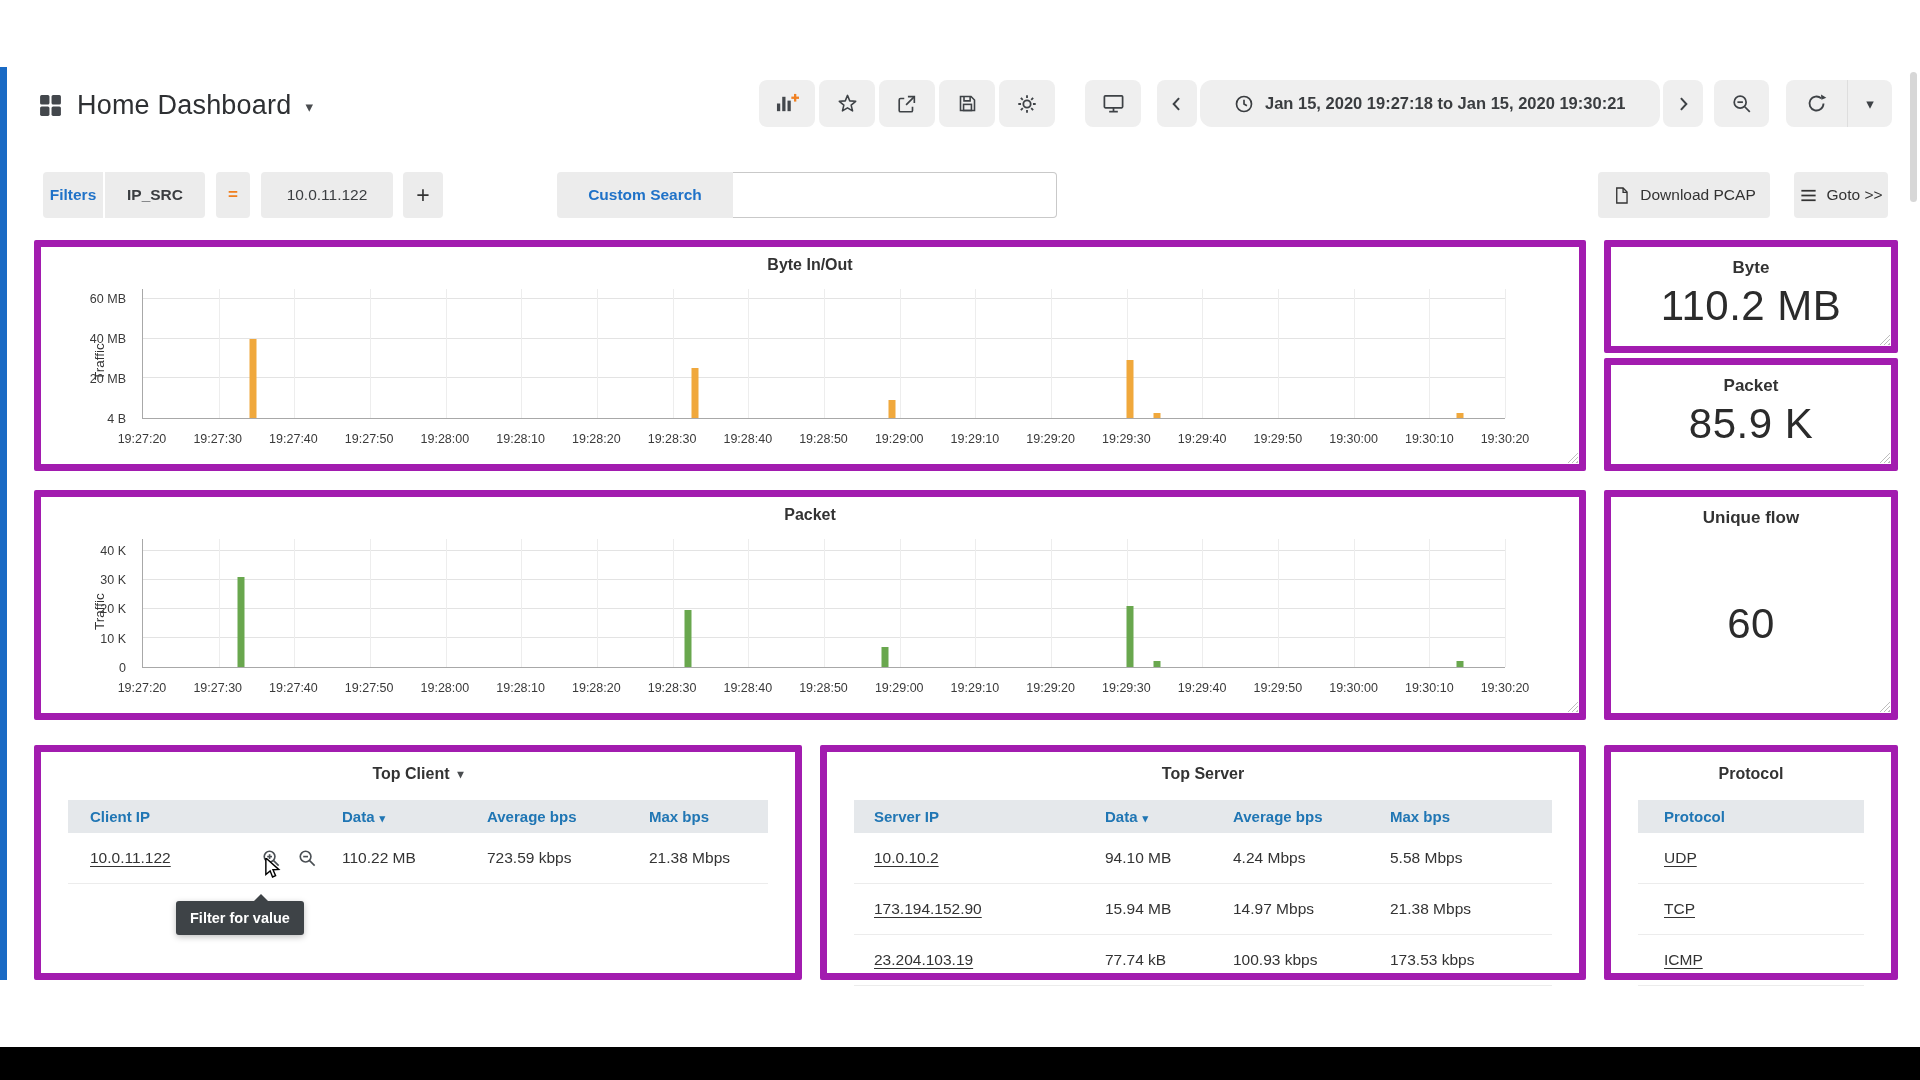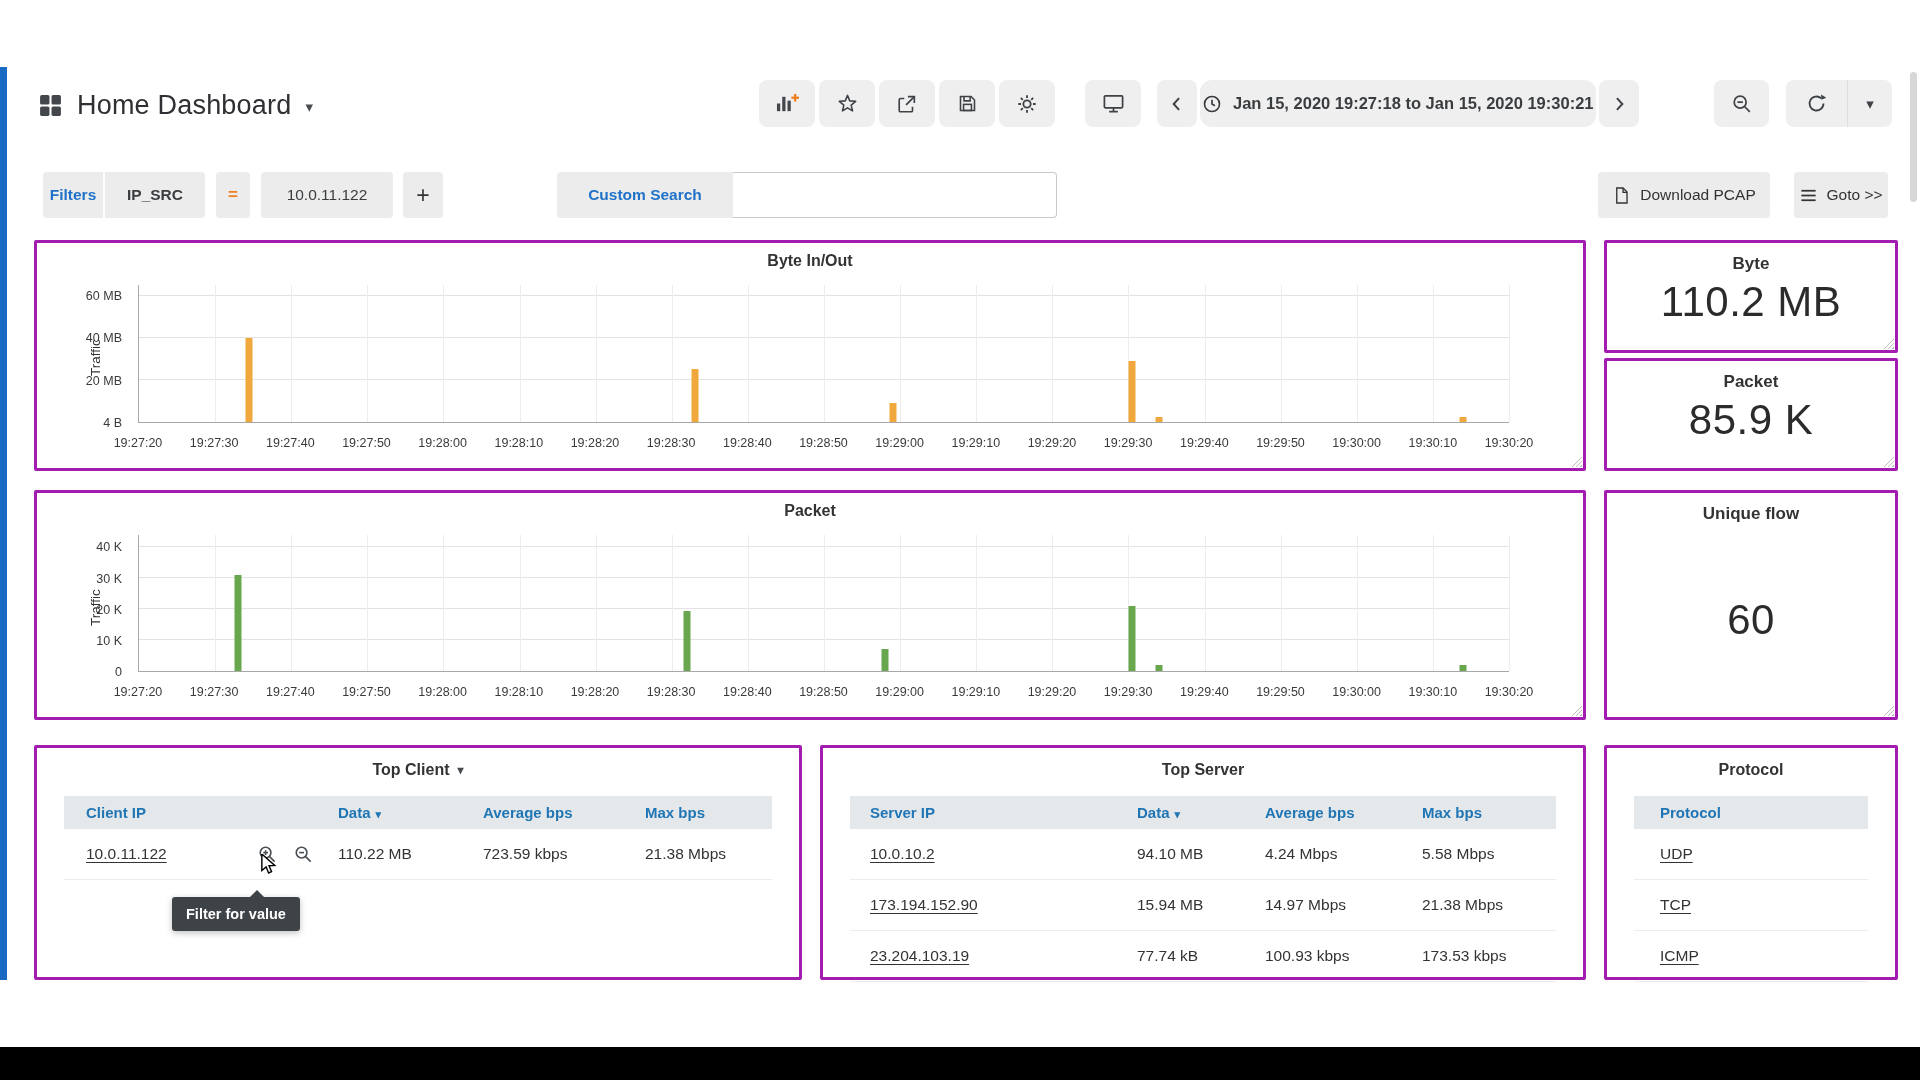--- a/index.html
+++ b/index.html
@@ -15,42 +15,42 @@
   #app-title-group{position:absolute;left:38px;top:84px;height:42px;display:flex;align-items:center;gap:14px;}
   .title-text{font-size:27px;color:#2e3033;font-weight:500;letter-spacing:.2px;text-align:right;}
   .title-caret{font-size:15px;color:#4a4d50;padding-top:4px;cursor:pointer;}
 
   .btn{background:#efefef;border-radius:8px;display:flex;align-items:center;justify-content:center;color:#3e4246;cursor:pointer;}
   #toolbar{position:absolute;left:759px;top:80px;height:47px;display:flex;gap:4px;}
   #toolbar .btn{width:56px;height:47px;}
   #monitor-btn{position:absolute;left:1085px;top:80px;width:56px;height:47px;}
   #time-group{position:absolute;left:1157px;top:80px;height:47px;display:flex;gap:3px;}
   .nav-btn{width:40px;height:47px;}
-  #time-display{height:47px;background:#efefef;border-radius:12px;display:flex;align-items:center;gap:11px;padding:0 2px;font-size:16.5px;font-weight:700;color:#3a3d40;cursor:pointer;}
+  #time-display{height:47px;background:#efefef;border-radius:12px;display:flex;align-items:center;gap:11px;padding:0 34px;font-size:16.5px;font-weight:700;color:#3a3d40;cursor:pointer;}
   #zoom-out-btn{position:absolute;left:1714px;top:80px;width:55px;height:47px;}
   #refresh-split{position:absolute;left:1786px;top:80px;height:47px;display:flex;}
   #refresh-btn{width:62px;height:47px;border-radius:8px 0 0 8px;border-right:1px solid #dedede;}
   #refresh-caret{width:44px;height:47px;border-radius:0 8px 8px 0;font-size:15px;color:#3e4246;}
 
   
   #filter-left{position:absolute;left:43px;top:172px;height:46px;display:flex;align-items:stretch;}
   .chip{background:#ececec;display:flex;align-items:center;justify-content:center;font-size:15.5px;border-radius:4px;cursor:pointer;}
   #chip-filters{width:60px;color:#1f72c8;font-weight:700;border-radius:4px 0 0 4px;}
   #chip-field{width:100px;font-weight:700;color:#3a3d40;margin-left:2px;border-radius:0 4px 4px 0;}
   #chip-eq{width:34px;margin-left:11px;color:#f07f1f;font-weight:700;font-size:17px;}
   #chip-value{width:132px;margin-left:11px;color:#3a3d40;}
   #chip-add{width:40px;margin-left:10px;font-size:23px;color:#333;}
   #custom-search{position:absolute;left:557px;top:172px;height:46px;display:flex;}
   #cs-label{width:176px;background:#ececec;color:#1f72c8;font-weight:700;font-size:15.5px;display:flex;align-items:center;justify-content:center;border-radius:4px 0 0 4px;}
   #cs-input{width:324px;height:46px;border:1px solid #c9c9c9;border-left:none;border-radius:0 4px 4px 0;font-size:15px;padding:0 12px;outline:none;font-family:"Liberation Sans",sans-serif;}
   #download-pcap{position:absolute;left:1598px;top:172px;height:46px;width:172px;gap:9px;font-weight:500;}
   #goto-btn{position:absolute;left:1794px;top:172px;height:46px;width:94px;gap:8px;font-weight:500;}
 
   
-  .card{position:absolute;background:#fff;border:3px solid #a21caf;border-radius:2px;}
+  .card{position:absolute;background:#fff;border:7px solid #a21caf;border-radius:2px;}
   #chart-card-0{left:34px;top:240px;width:1552px;height:231px;}
   #chart-card-1{left:34px;top:490px;width:1552px;height:230px;}
   #byte-card{left:1604px;top:240px;width:294px;height:113px;}
   #packet-card{left:1604px;top:358px;width:294px;height:113px;}
   #uflow-card{left:1604px;top:490px;width:294px;height:230px;}
   #top-client-card{left:34px;top:745px;width:768px;height:235px;}
   #top-server-card{left:820px;top:745px;width:766px;height:235px;}
   #protocol-card{left:1604px;top:745px;width:294px;height:235px;}
   .rz{position:absolute;right:1px;bottom:1px;width:11px;height:11px;background:repeating-linear-gradient(135deg,#fff 0 2px,#bdbdbd 2px 3px);clip-path:polygon(100% 0,100% 100%,0 100%);}
 
@@ -76,21 +76,21 @@
   .table-title{margin-top:13px;text-align:center;font-weight:700;font-size:16px;color:#333;display:flex;justify-content:center;align-items:center;gap:8px;}
   .hdr-caret{font-size:12px;color:#4a4d50;cursor:pointer;}
   .blue-caret{font-size:11px;color:#2076b4;margin-left:5px;cursor:pointer;}
   .dtable{position:absolute;left:27px;right:27px;top:48px;}
   .thead{display:flex;background:#e5e8eb;height:33px;align-items:center;font-weight:700;color:#2076b4;font-size:15px;}
   .trow{display:flex;height:51px;align-items:center;font-size:15.5px;color:#333;border-bottom:1px solid #ececec;}
   .tc-client .c1{width:274px;padding-left:22px;display:flex;align-items:center;}
   .tc-client .c2{width:145px;}
   .tc-client .c3{width:162px;}
   .tc-client .c4{flex:1;}
-  .tc-server .c1{width:287px;padding-left:20px;display:flex;align-items:center;}
+  .tc-server .c1{width:251px;padding-left:20px;display:flex;align-items:center;}
   .tc-server .c2{width:128px;}
   .tc-server .c3{width:157px;}
   .tc-server .c4{flex:1;}
   .iplink{color:#333;text-decoration:underline;text-underline-offset:3px;cursor:pointer;}
   .row-icons{margin-left:auto;margin-right:24px;display:flex;gap:15px;align-items:center;}
   .row-icon{color:#4a4f54;cursor:pointer;position:relative;display:flex;}
   .cursor-overlay{position:absolute;left:3px;top:10px;pointer-events:none;}
   #filter-tooltip{position:absolute;left:135px;top:149px;background:#3e4347;color:#fff;font-size:14.5px;font-weight:600;padding:9px 14px;border-radius:3px;box-shadow:0 2px 6px rgba(0,0,0,.25);white-space:nowrap;}
   #filter-tooltip::before{content:"";position:absolute;top:-7px;left:78px;border-left:7px solid transparent;border-right:7px solid transparent;border-bottom:7px solid #3e4347;}
 

